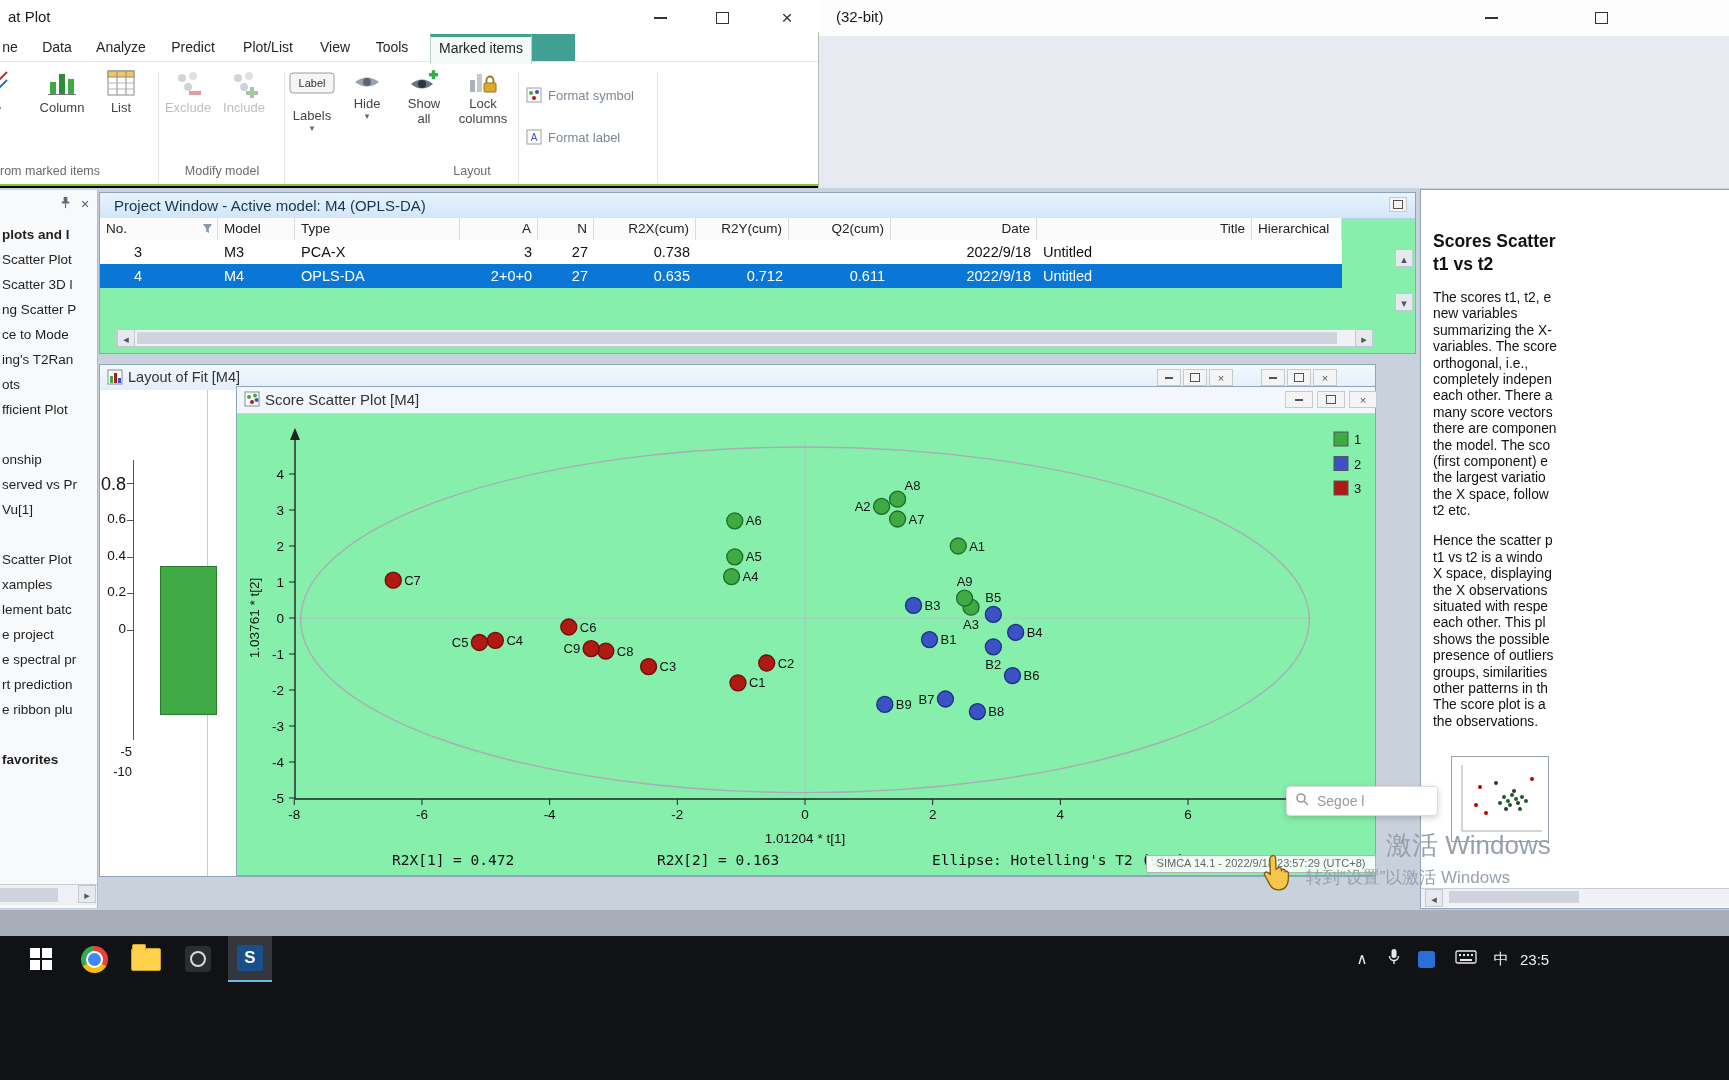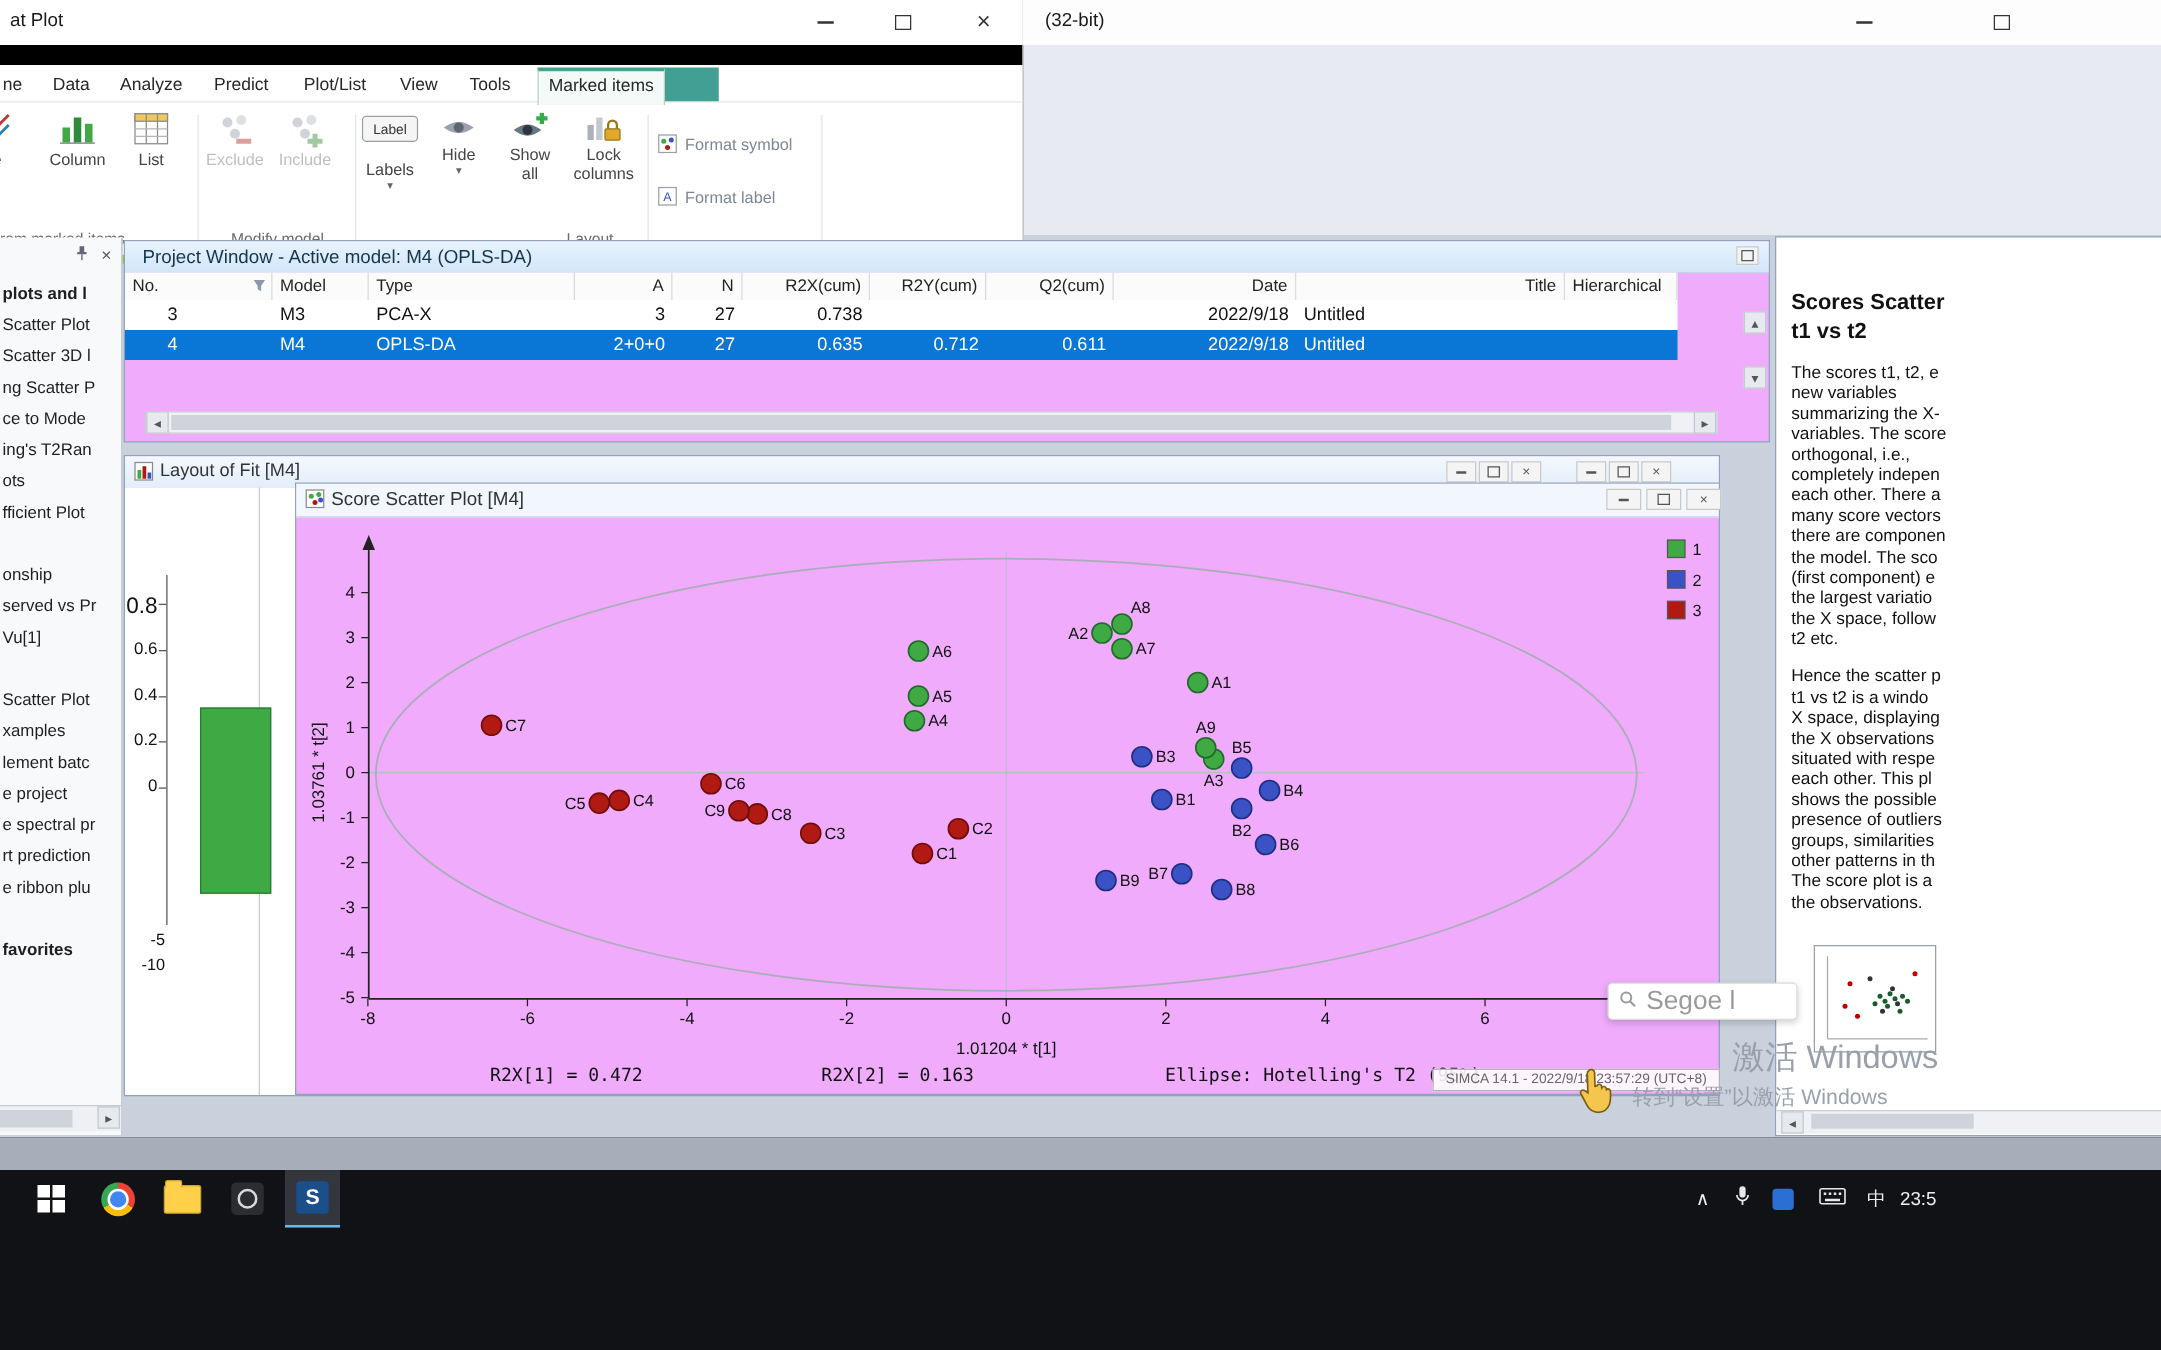--- a/index.html
+++ b/index.html
@@ -10,21 +10,21 @@
   
   .titlebar{left:0;top:0;width:818px;height:36px;background:#fff;border-right:1px solid #b7b7b7;}
   .bg-titlebar{left:818px;top:0;width:911px;height:36px;background:#fdfdfd;}
   .wtitle{position:absolute;left:8px;top:8px;font-size:15px;color:#1a1a1a;white-space:nowrap;}
   .wc{position:absolute;top:0;width:46px;height:36px;display:flex;align-items:center;justify-content:center;cursor:default;}
   .gly-min{width:13px;height:2px;background:#333;display:inline-block;}
   .gly-max{width:11px;height:10px;border:1.6px solid #333;display:inline-block;}
   .gly-close{font-size:19px;color:#333;line-height:36px;}
 
   
-  .ribbon{left:0;top:52px;width:818px;height:152px;background:#fff;border-right:1px solid #b7b7b7;border-bottom:7px solid #84cc16;}
+  .ribbon{left:0;top:32px;width:818px;height:152px;background:#fff;border-right:1px solid #b7b7b7;border-bottom:2px solid #84cc16;}
   .tabrow{position:absolute;left:0;top:0;width:100%;height:29px;border-bottom:1px solid #e3e7ec;}
   .tab{position:absolute;top:2px;height:27px;line-height:27px;font-size:14px;color:#262626;text-align:center;overflow:hidden;white-space:nowrap;}
   .tab.active{background:#f4faf7;border:1px solid #bfcfc8;border-bottom:none;border-top:3px solid #46a08e;line-height:23px;}
   .ctxblock{position:absolute;top:2px;height:27px;background:#41a093;}
   .rbtn{position:absolute;top:32px;height:102px;text-align:center;cursor:default;}
   .ricon{display:block;margin:4px auto 2px auto;width:30px;height:30px;}
   .rlabel{display:block;font-size:13px;color:#444;line-height:15px;}
   .rlabel.dis{color:#8a8a8a;}
   .caret{display:block;font-size:9px;color:#666;line-height:10px;}
   .rsmall{position:absolute;height:22px;display:flex;align-items:center;font-size:13px;color:#7b8794;}
@@ -42,21 +42,21 @@
   .sb-head-icon{position:absolute;top:6px;width:18px;height:16px;text-align:center;color:#556;font-size:13px;line-height:16px;}
   .sb-items{position:absolute;left:0;top:32px;width:97px;}
   .sb-item{height:25px;line-height:25px;font-size:13.5px;color:#1f1f1f;padding-left:2px;white-space:nowrap;overflow:hidden;}
   .sb-item.bold{font-weight:bold;}
   .sb-spacer{height:25px;}
   .sb-scroll{position:absolute;left:0;top:694px;width:97px;height:20px;background:#eef0f3;border-top:1px solid #c6cbd4;}
   .sb-thumb{position:absolute;left:0;top:3px;width:58px;height:14px;background:#cfd4dc;}
   .scroll-btn{position:absolute;width:18px;height:18px;line-height:18px;text-align:center;color:#555;font-size:11px;background:#e6e9ee;border:1px solid #c2c8d1;box-sizing:border-box;}
 
   
-  .child{box-shadow:0 0 0 1px #8fa3bd;background:#f0abfc;}
+  .child{box-shadow:0 0 0 1px #8fa3bd;background:#86efac;}
   .childbar{position:absolute;left:0;top:0;width:100%;height:25px;background:linear-gradient(#f3f8fd,#e2eefb);border-bottom:1px solid #c6d4e4;}
   .childbar .ct{position:absolute;left:28px;top:4px;font-size:14.5px;color:#333;white-space:nowrap;}
   .mini-icon{position:absolute;left:7px;top:4px;width:16px;height:16px;}
   .smallwc{position:absolute;top:4px;width:24px;height:17px;background:#f4f4f4;border:1px solid #c9c9c9;box-sizing:border-box;
            display:flex;align-items:center;justify-content:center;font-size:11px;color:#555;}
   .smallwc .mm{width:8px;height:2px;background:#555;}
   .smallwc .bb{width:8px;height:7px;border:1.3px solid #555;}
 
   
   .projbar{background:linear-gradient(#e8f3fe,#d2e6f9);height:25px;border-bottom:1px solid #b9cfe4;}
@@ -84,21 +84,21 @@
   .advline{font-size:13.8px;line-height:16.4px;height:16.4px;white-space:nowrap;overflow:hidden;}
   .advgap{height:14px;}
   .adv-scroll{position:absolute;left:0;top:698px;width:308px;height:18px;background:#f0f1f4;border-top:1px solid #c9cdd4;}
   .thumbbox{position:absolute;left:30px;top:566px;width:96px;height:84px;border:1px solid #98a0aa;background:#fff;}
 
   
   .watermark1{font-size:26px;color:#98a0ac;white-space:nowrap;}
   .watermark2{font-size:17px;color:#98a0ac;white-space:nowrap;}
   .pill{left:1286px;top:786px;width:152px;height:30px;background:#fff;border:1px solid #dcdcdc;border-radius:4px;
         box-shadow:0 2px 6px rgba(0,0,0,.18);display:flex;align-items:center;padding:0 8px;box-sizing:border-box;}
-  .pill .ptxt{font-size:21px;color:#9a9a9a;margin-left:8px;}
+  .pill .ptxt{font-size:14px;color:#9a9a9a;margin-left:8px;}
 
   
   .taskbar{left:0;top:936px;width:1729px;height:144px;background:#101216;}
   .tb-btn{position:absolute;top:0;height:46px;display:flex;align-items:center;justify-content:center;}
   .tb-btn.activeapp{background:#33373d;border-bottom:2px solid #6cb8e8;box-sizing:border-box;}
   .chrome-outer{width:27px;height:27px;border-radius:50%;background:conic-gradient(#ea4335 0deg 120deg,#fbbc05 120deg 240deg,#34a853 240deg 360deg);display:flex;align-items:center;justify-content:center;}
   .chrome-inner{width:13px;height:13px;border-radius:50%;background:#4285f4;border:2.5px solid #fff;}
   .folder{width:28px;height:21px;background:#ffd04a;border:1px solid #caa22e;border-radius:2px;position:relative;}
   .folder::before{content:"";position:absolute;left:0;top:-5px;width:12px;height:5px;background:#ffd04a;border:1px solid #caa22e;border-bottom:none;border-radius:2px 2px 0 0;}
   .simca-tile{width:26px;height:26px;background:#1b4f8a;border-radius:3px;color:#fff;font-weight:bold;font-size:17px;line-height:26px;text-align:center;}

